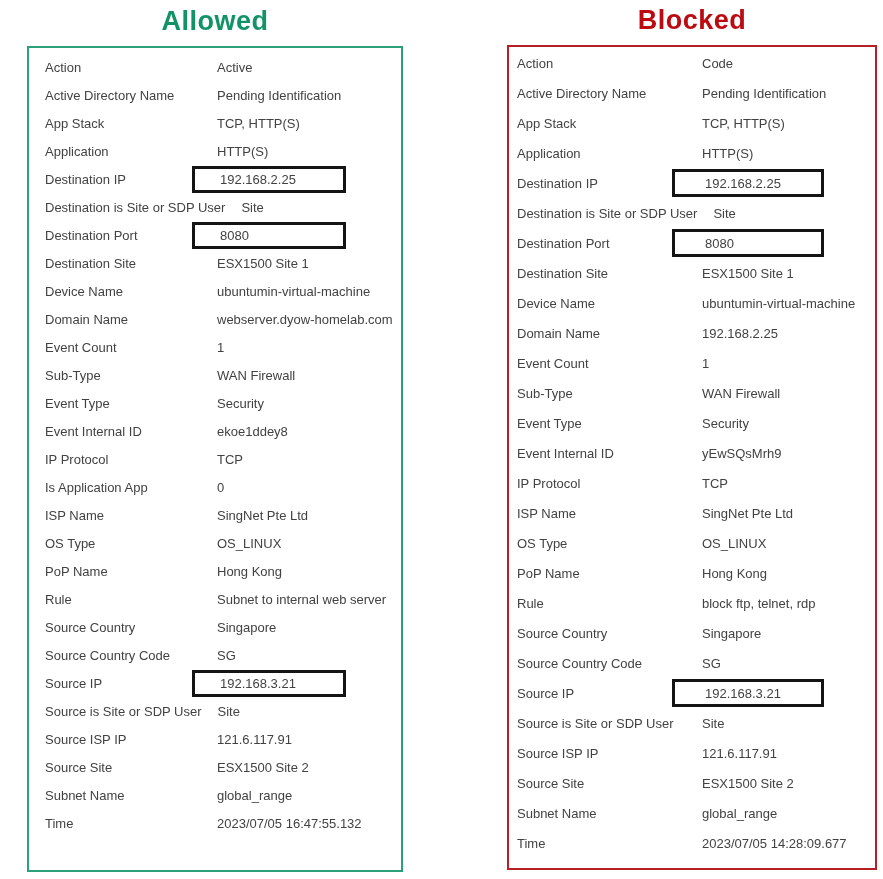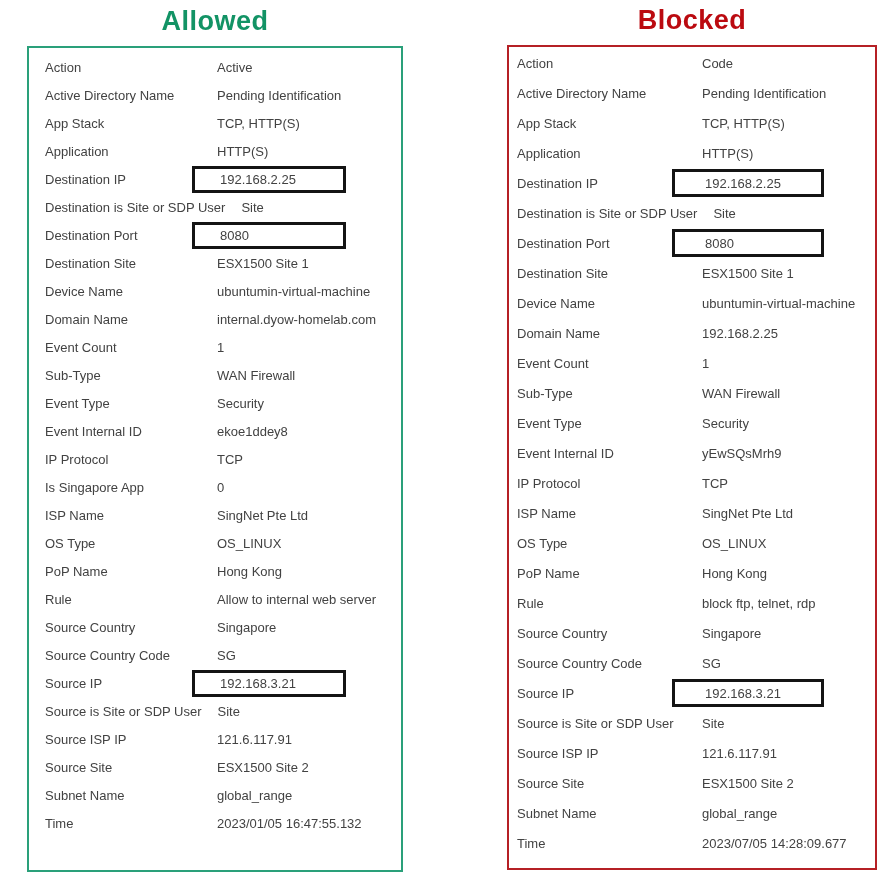--- a/index.html
+++ b/index.html
@@ -127,21 +127,21 @@
         <div class="row">
           <span class="label">Destination Site</span>
           <span class="value">ESX1500 Site 1</span>
         </div>
         <div class="row">
           <span class="label">Device Name</span>
           <span class="value">ubuntumin-virtual-machine</span>
         </div>
         <div class="row">
           <span class="label">Domain Name</span>
-          <span class="value">internal.dyow-homelab.com</span>
+          <span class="value">webserver.dyow-homelab.com</span>
         </div>
         <div class="row">
           <span class="label">Event Count</span>
           <span class="value">1</span>
         </div>
         <div class="row">
           <span class="label">Sub-Type</span>
           <span class="value">WAN Firewall</span>
         </div>
         <div class="row">
@@ -150,38 +150,38 @@
         </div>
         <div class="row">
           <span class="label">Event Internal ID</span>
           <span class="value">ekoe1ddey8</span>
         </div>
         <div class="row">
           <span class="label">IP Protocol</span>
           <span class="value">TCP</span>
         </div>
         <div class="row">
-          <span class="label">Is Singapore App</span>
+          <span class="label">Is Application App</span>
           <span class="value">0</span>
         </div>
         <div class="row">
           <span class="label">ISP Name</span>
           <span class="value">SingNet Pte Ltd</span>
         </div>
         <div class="row">
           <span class="label">OS Type</span>
           <span class="value">OS_LINUX</span>
         </div>
         <div class="row">
           <span class="label">PoP Name</span>
           <span class="value">Hong Kong</span>
         </div>
         <div class="row">
           <span class="label">Rule</span>
-          <span class="value">Allow to internal web server</span>
+          <span class="value">Subnet to internal web server</span>
         </div>
         <div class="row">
           <span class="label">Source Country</span>
           <span class="value">Singapore</span>
         </div>
         <div class="row">
           <span class="label">Source Country Code</span>
           <span class="value">SG</span>
         </div>
         <div class="row">
@@ -199,21 +199,21 @@
         <div class="row">
           <span class="label">Source Site</span>
           <span class="value">ESX1500 Site 2</span>
         </div>
         <div class="row">
           <span class="label">Subnet Name</span>
           <span class="value">global_range</span>
         </div>
         <div class="row">
           <span class="label">Time</span>
-          <span class="value">2023/01/05 16:47:55.132</span>
+          <span class="value">2023/07/05 16:47:55.132</span>
         </div>
       </div>
   </div>
 </div>
 
 <div class="col col-blocked">
   <div class="title title-blocked">Blocked</div>
   <div class="panel panel-blocked">
     <div class="rows">
         <div class="row">

